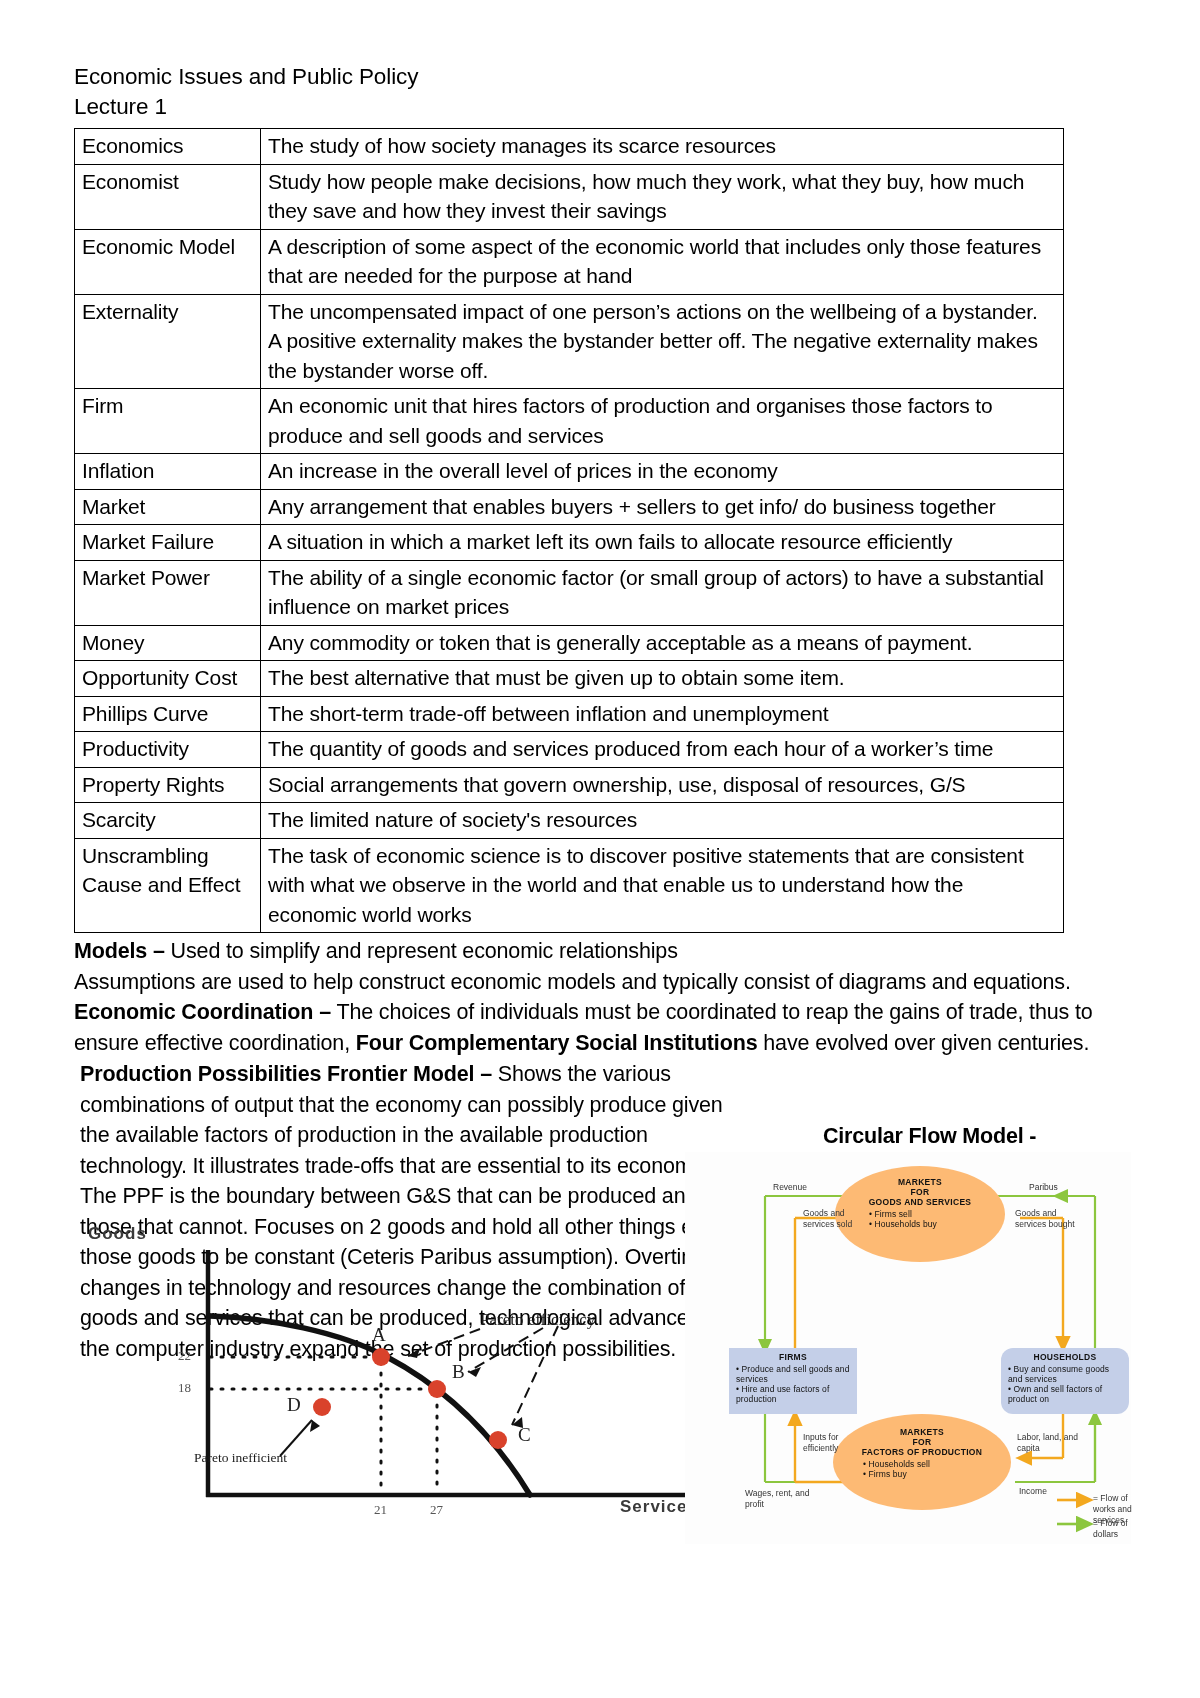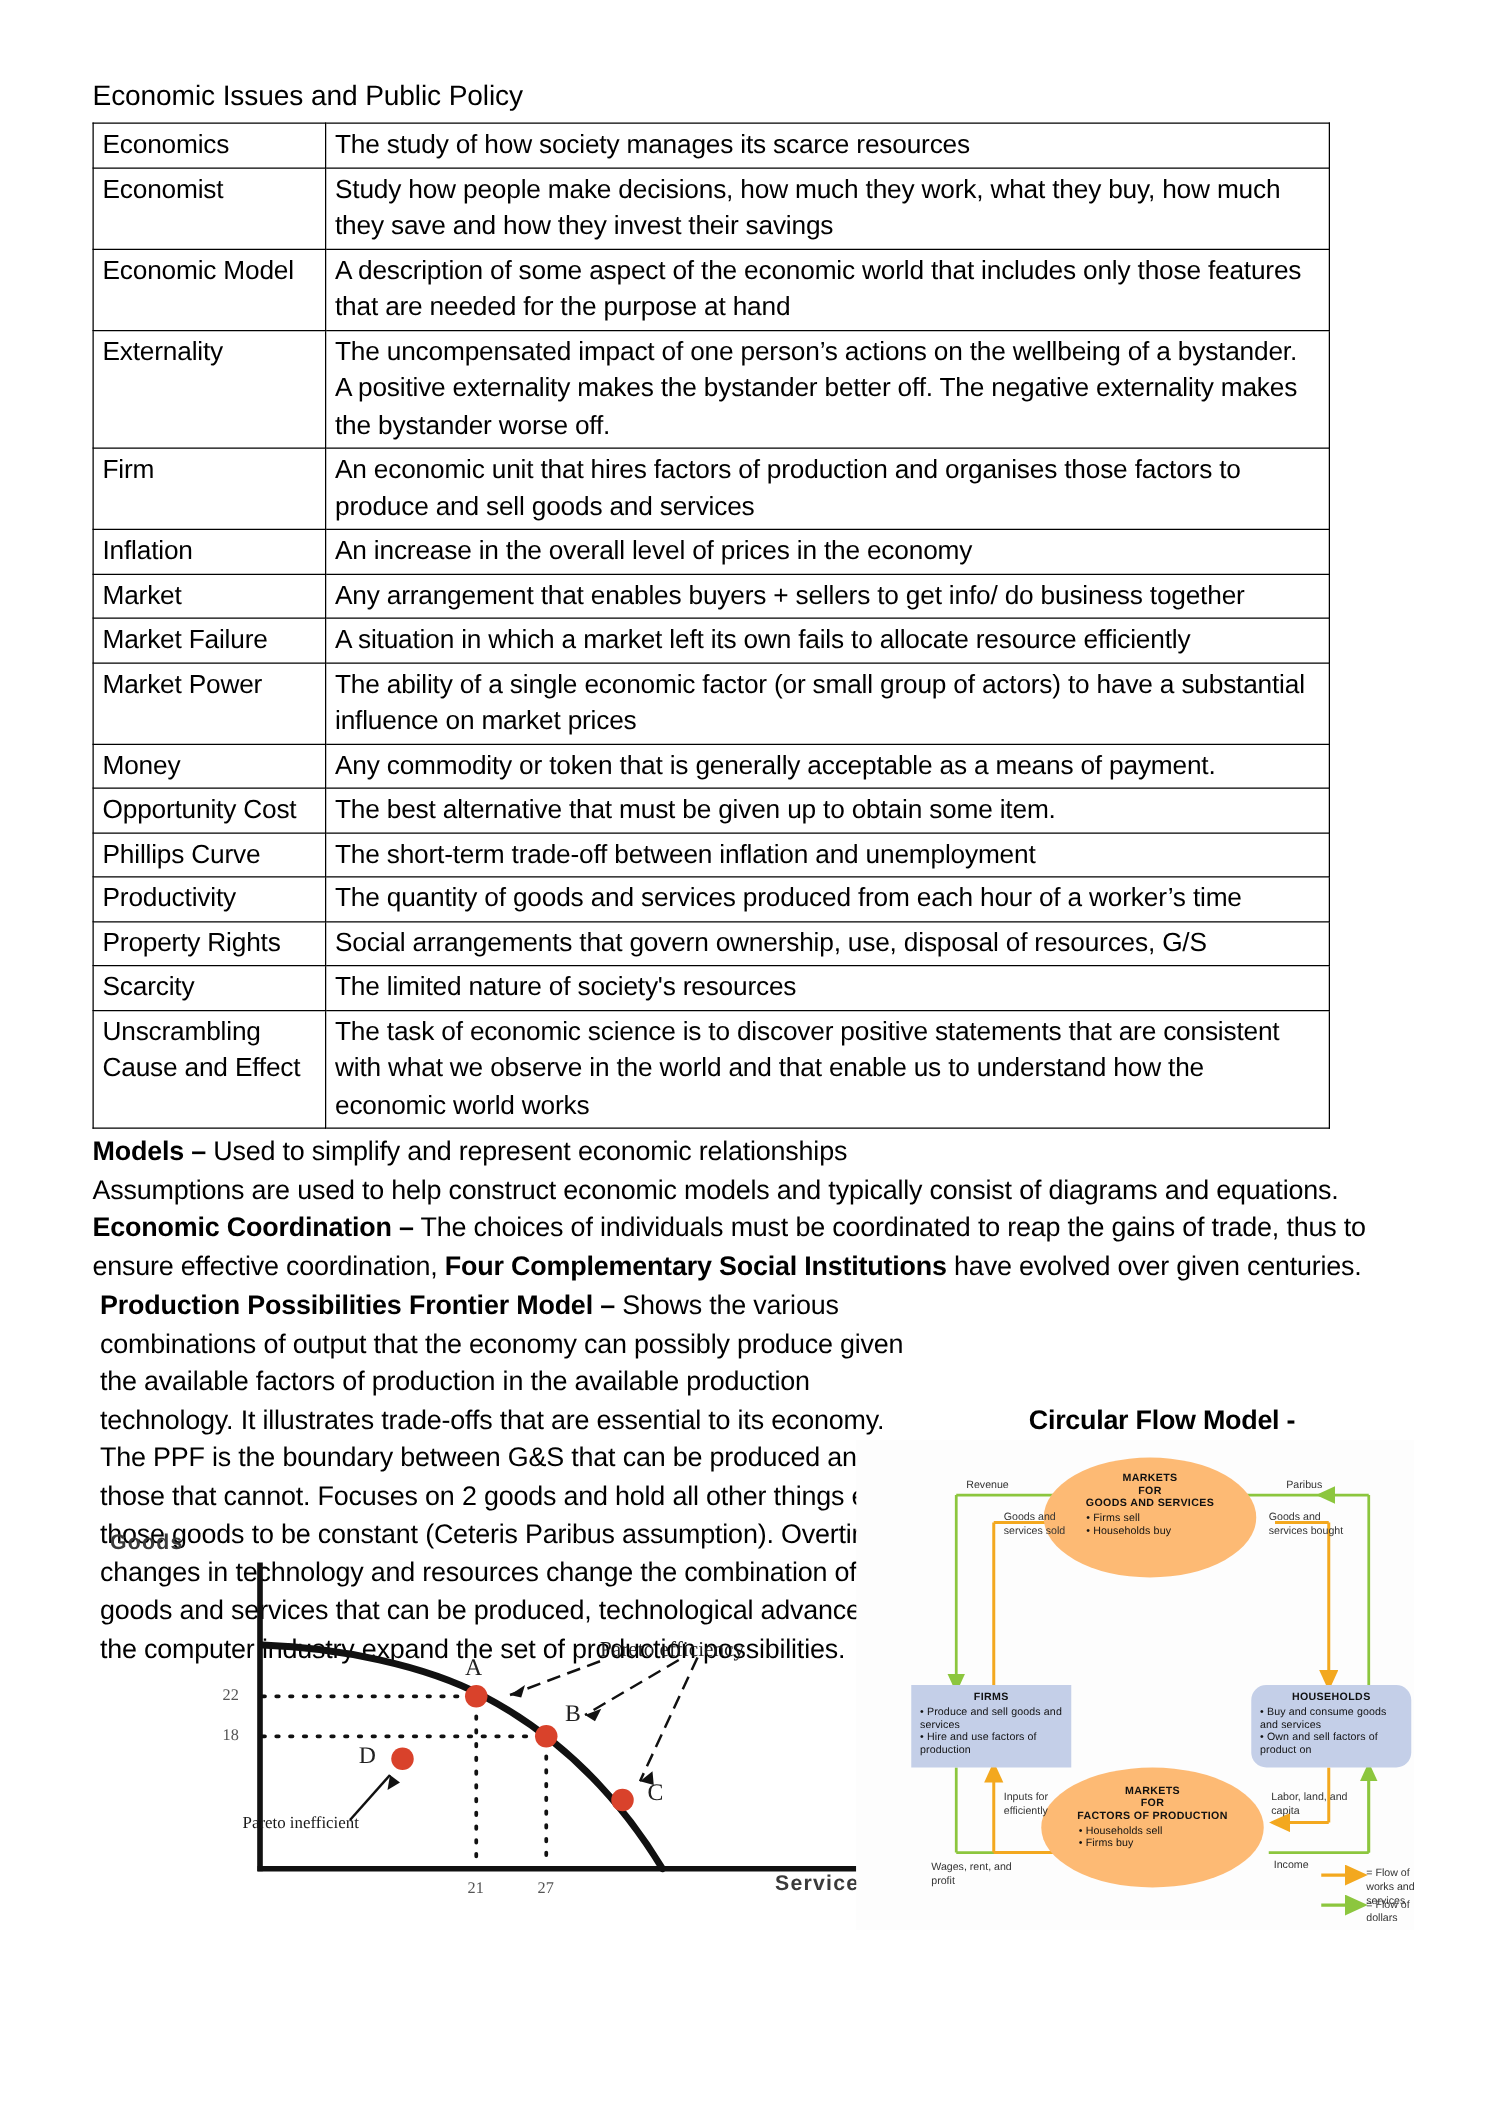--- a/index.html
+++ b/index.html
@@ -147,20 +147,21 @@
     color: #333;
     line-height: 11px;
   }
 </style>
 </head>
 <body>
 
 <div class="page">
 
   <div class="doc-head-line">Economic Issues and Public Policy</div>
+  <div class="doc-head-line">Lecture 1</div>
 
   <table class="glossary">
     <tbody>
       <tr>
         <td class="term">Economics</td>
         <td class="def">The study of how society manages its scarce resources</td>
       </tr>
       <tr>
         <td class="term">Economist</td>
         <td class="def">Study how people make decisions, how much they work, what they buy, how much they save and how they invest their savings</td>

